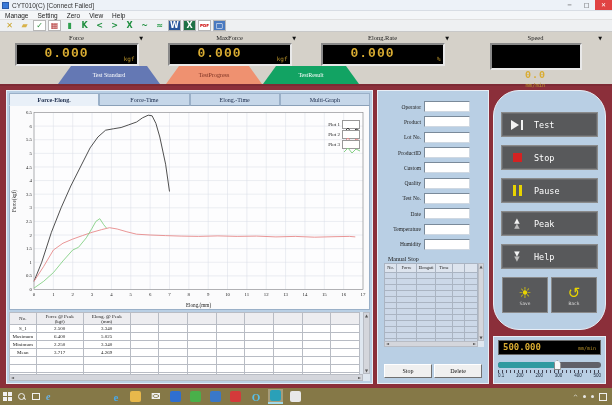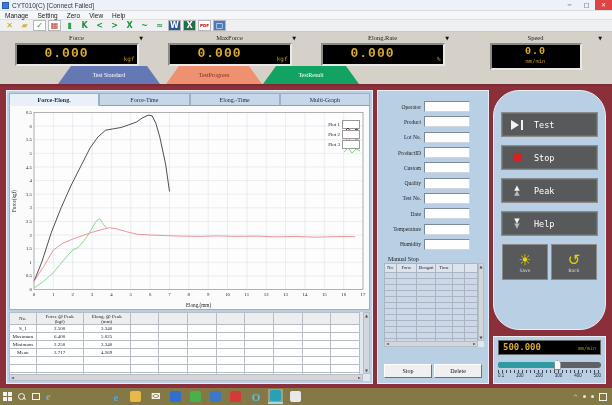--- a/index.html
+++ b/index.html
@@ -19,21 +19,21 @@
   
   .instruments{height:54px;background:#d5d1c9;position:relative;border-bottom:2px solid #7d2a34;}
   .inst-row{display:flex;height:36px;}
   .inst{width:25%;position:relative;padding-top:2px;}
   .inst-label{text-align:center;font-size:6.5px;color:#222;height:9px;}
   .inst-caret{position:absolute;right:10px;top:3px;font-size:5px;color:#111;font-family:"DejaVu Sans",sans-serif;}
   .lcd{margin:0 auto;width:124px;height:23px;background:#000;border:2px solid;border-color:#8a8a8a #e8e8e8 #e8e8e8 #8a8a8a;position:relative;}
   .lcd .val{position:absolute;left:0;right:20px;top:1px;text-align:center;font-family:Liberation Mono, monospace;font-weight:bold;font-size:13px;color:#d9ac32;letter-spacing:1px;}
   .lcd .unit{position:absolute;right:2px;bottom:2px;font-size:6px;color:#b8922a;font-family:"DejaVu Sans Mono",monospace;}
   .inst.stacked .lcd{width:92px;height:27px;}
-  .inst.stacked .val{position:static;text-align:center;font-size:10px;line-height:13px;right:0;}
+  .inst.stacked .val{position:static;text-align:center;font-size:10px;line-height:13px;right:0;margin-top:24px;}
   .inst.stacked .unit{position:static;display:block;text-align:center;font-size:5.5px;line-height:6px;}
   .stage-tabs{position:absolute;left:0;right:0;bottom:0;height:18px;}
   .stage-tab{position:absolute;top:0;height:18px;font-size:6px;text-align:center;line-height:18px;clip-path:polygon(13px 0,calc(100% - 13px) 0,100% 100%,0 100%);}
   .st0{left:58px;width:102px;}.st1{left:166px;width:96px;}.st2{left:263px;width:96px;}
   
   .main{height:302px;display:flex;gap:4px;padding:4px 6px;background:#8b2f3a;}
   .panel{background:#b9cfe4;border:1px solid #e8eef6;}
   .chart-panel{width:367px;padding:2px;display:flex;flex-direction:column;}
   .chart-tabs{height:13px;display:flex;}
   .chart-tab{flex:1;font-size:6px;text-align:center;line-height:12px;color:#1a2a4a;background:#c6d7e9;border:1px solid #9ab0c8;border-bottom:1px solid #8aa0b8;}
@@ -620,20 +620,27 @@
           <span class="ctl-label">Test</span>
         </div>
         <div class="ctl-btn">
           <span class="ctl-icon">
             <span class="sq"></span>
           </span>
           <span class="ctl-label">Stop</span>
         </div>
         <div class="ctl-btn">
           <span class="ctl-icon">
+            <span class="pbar"></span>
+            <span class="pbar"></span>
+          </span>
+          <span class="ctl-label">Pause</span>
+        </div>
+        <div class="ctl-btn">
+          <span class="ctl-icon">
             <span class="dbl">
               <span>▲</span>
               <span>▲</span>
             </span>
           </span>
           <span class="ctl-label">Peak</span>
         </div>
         <div class="ctl-btn">
           <span class="ctl-icon">
             <span class="dbl">

